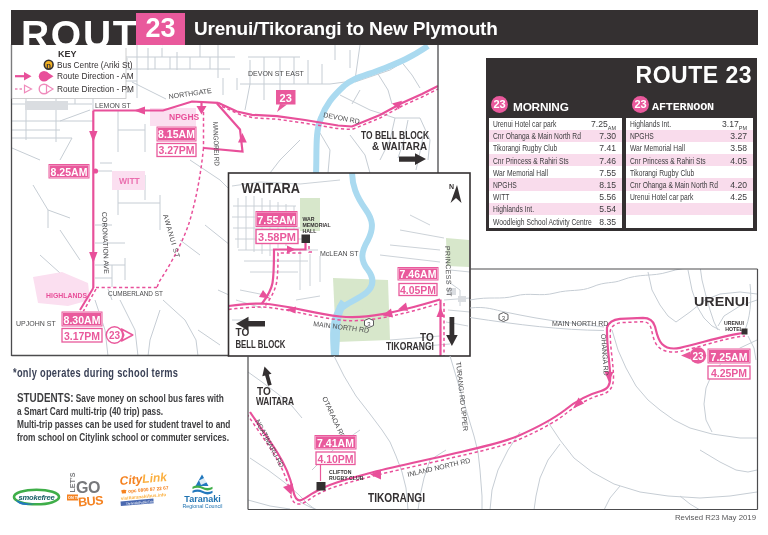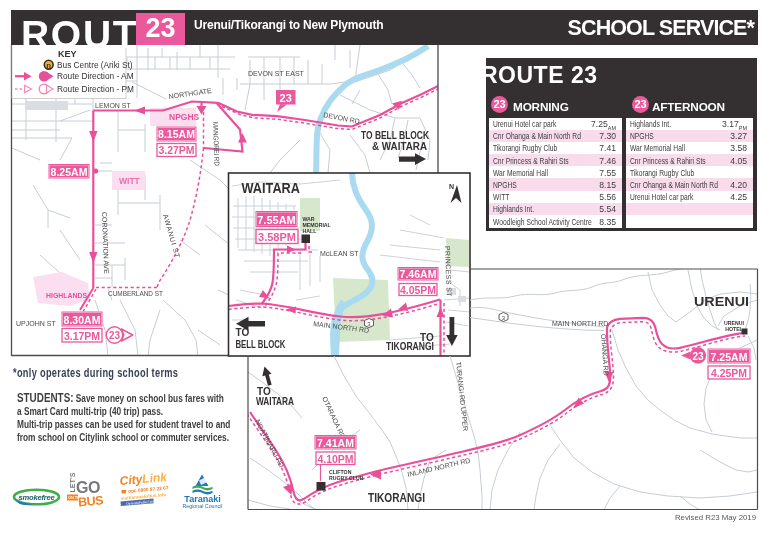--- a/index.html
+++ b/index.html
@@ -433,33 +433,32 @@
 <path d="M320.5 465 L320.5 481" stroke="#e9599c" stroke-width="1.2" fill="none"></path>
 </g>
 </svg>
 
 <div class="abs" style="left:11px;top:10px;width:747px;height:34.5px;background:#343031;"></div>
 
 <div class="abs" style="left:21px;top:13px;color:#fff;font-size:39px;font-weight:bold;letter-spacing:1.7px;">ROUTE</div>
 
 <div class="abs" style="left:136px;top:13px;width:49px;height:31.5px;background:#e9599c;color:#fff;font-size:27px;font-weight:bold;text-align:center;line-height:30px;">23</div>
 
-<div class="abs" style="left:194px;top:18px;color:#fff;font-size:12px;font-weight:bold;letter-spacing:-0.2px;">Urenui/Tikorangi to New Plymouth</div>
-
-<div class="abs" style="left:540px;top:16px;width:214px;color:#fff;font-size:21.5px;font-weight:bold;text-align:right;letter-spacing:-0.9px;">SCHOOL SERVICE*</div>
+<div class="abs" style="left:194px;top:18px;color:#fff;font-size:19px;font-weight:bold;letter-spacing:-0.2px;">Urenui/Tikorangi to New Plymouth</div>
+
 
 <div class="abs" style="left:486px;top:58px;width:271px;height:173px;background:#343031;"></div>
 
-<div class="abs" style="left:481px;top:62px;width:271px;color:#fff;font-size:23px;font-weight:bold;text-align:left;letter-spacing:0.5px;">ROUTE 23</div>
+<div class="abs" style="left:481px;top:62px;width:271px;color:#fff;font-size:23px;font-weight:bold;text-align:right;letter-spacing:0.5px;">ROUTE 23</div>
 
 <div class="abs" style="left:491px;top:96px;width:17px;height:17px;border-radius:50%;background:#e9599c;color:#fff;font-size:11px;font-weight:bold;text-align:center;line-height:17px;">23</div>
 <div class="abs" style="left:513px;top:99.5px;color:#fff;font-size:11.8px;font-weight:bold;letter-spacing:-0.2px;">MORNING</div>
 
 <div class="abs" style="left:632px;top:96px;width:17px;height:17px;border-radius:50%;background:#e9599c;color:#fff;font-size:11px;font-weight:bold;text-align:center;line-height:17px;">23</div>
-<div class="abs" style="left:652px;top:99.5px;color:#fff;font-size:11.8px;font-weight:bold;letter-spacing:-0.2px;">AFTERNOON</div>
+<div class="abs" style="left:652px;top:99.5px;color:#fff;font-size:11.8px;font-weight:bold;letter-spacing:-0.2px;font-family:Liberation Mono, monospace;">AFTERNOON</div>
 
 <div class="abs" id="col-am" style="left:489px;top:117.5px;width:133px;height:110px;background:#fff;font-size:8.6px;color:#3c3c3e;">
       <div style="height:12.2px;background:#ffffff;position:relative;">
         <span style="position:absolute;left:3.5px;top:1.5px;display:inline-block;transform:scaleX(0.78);transform-origin:left;white-space:nowrap;">Urenui Hotel car park</span>
         <span style="position:absolute;right:6px;top:1.5px;">7.25<sub style="font-size:5.5px;">AM</sub></span>
       </div>
       <div style="height:12.2px;background:#f9dcec;position:relative;">
         <span style="position:absolute;left:3.5px;top:1.5px;display:inline-block;transform:scaleX(0.78);transform-origin:left;white-space:nowrap;">Cnr Ohanga &amp; Main North Rd</span>
         <span style="position:absolute;right:6px;top:1.5px;">7.30</span>
       </div>

